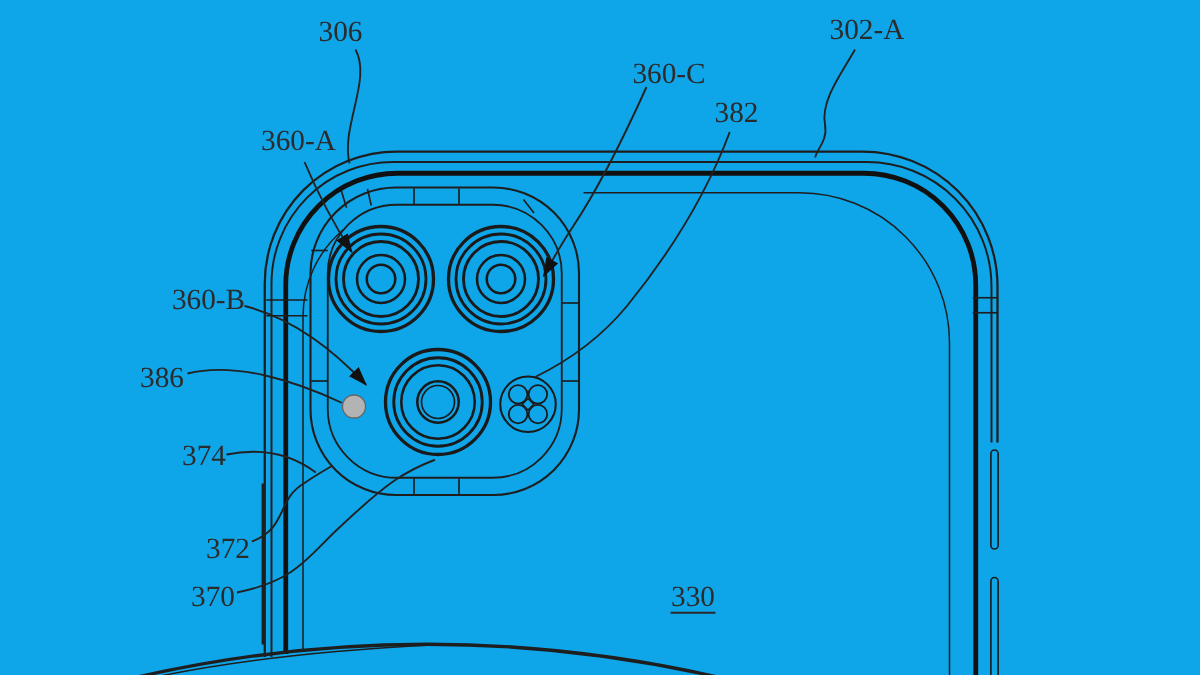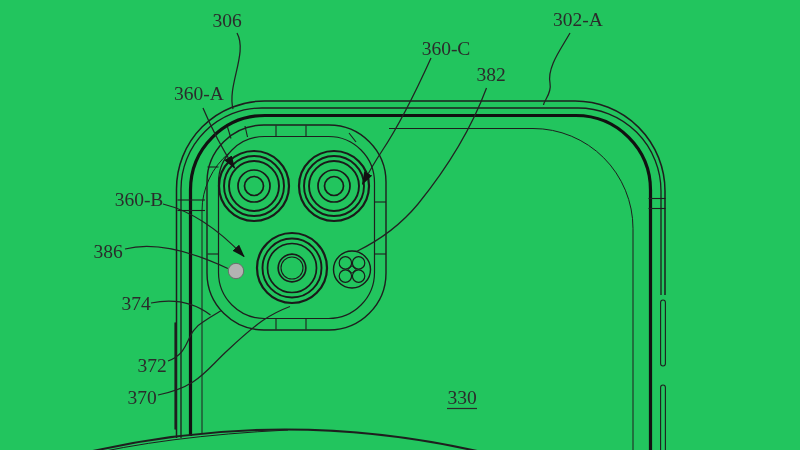--- a/index.html
+++ b/index.html
@@ -1,16 +1,16 @@
 <!DOCTYPE html>
 <html><head>
 <meta charset="utf-8">
 <style>
   html,body{margin:0;padding:0;background:#ffffff;}
-  .canvas{position:relative;width:800px;height:450px;background:#22c55e;overflow:hidden;
+  .canvas{position:relative;width:800px;height:450px;background:#0ea5e9;overflow:hidden;
           font-family:"Liberation Serif","DejaVu Serif",serif;}
   svg{position:absolute;left:0;top:0;}
   text{fill:#2b2b2b;font-size:19.5px;font-family:"Liberation Serif","DejaVu Serif",serif;}
 </style>
 </head>
 <body>
 
 <div class="canvas">
 <svg width="800" height="450" viewBox="0 0 800 450">
   <defs>

